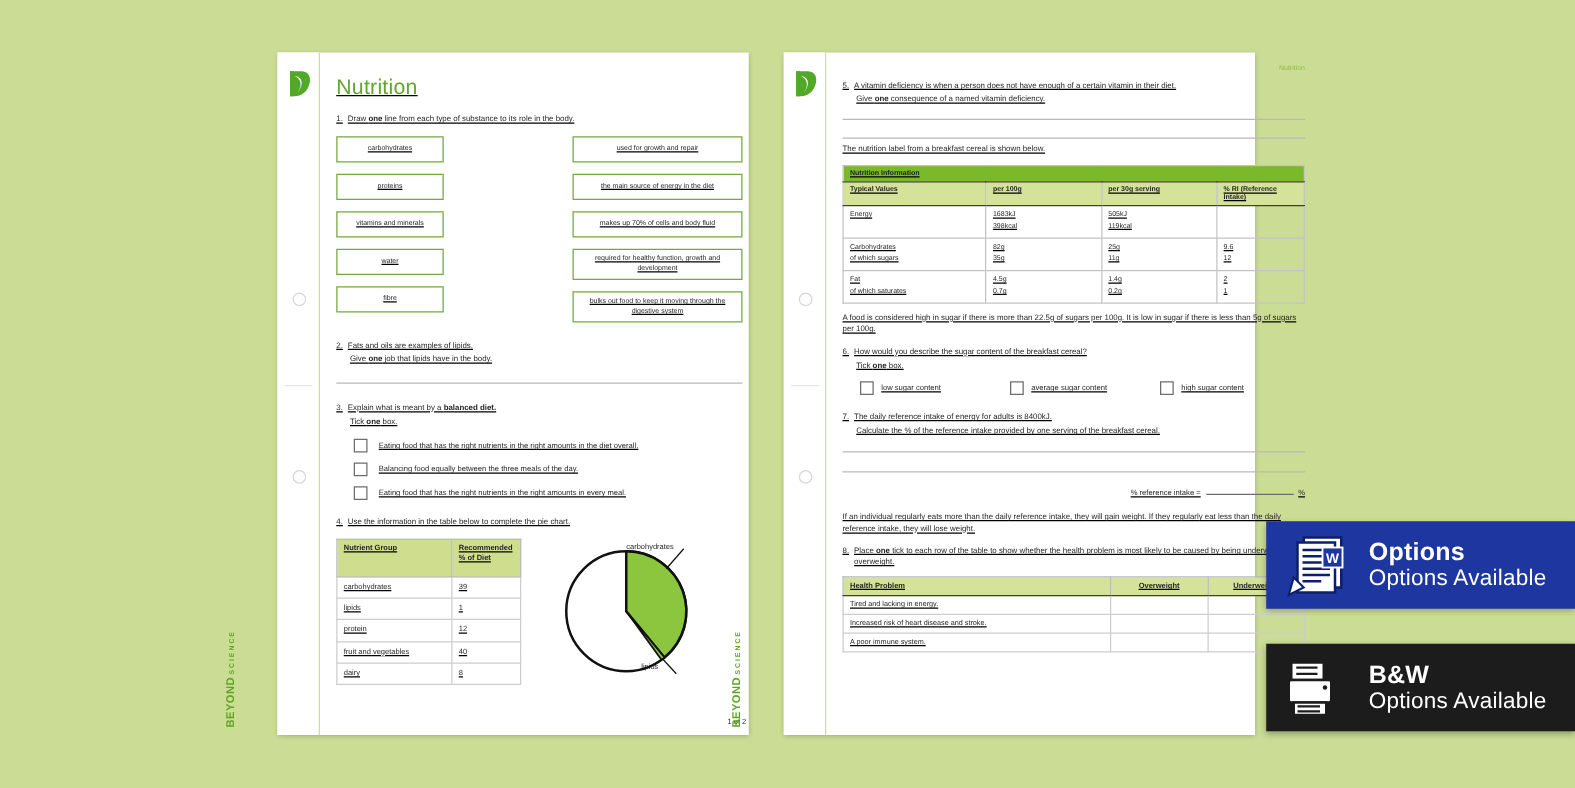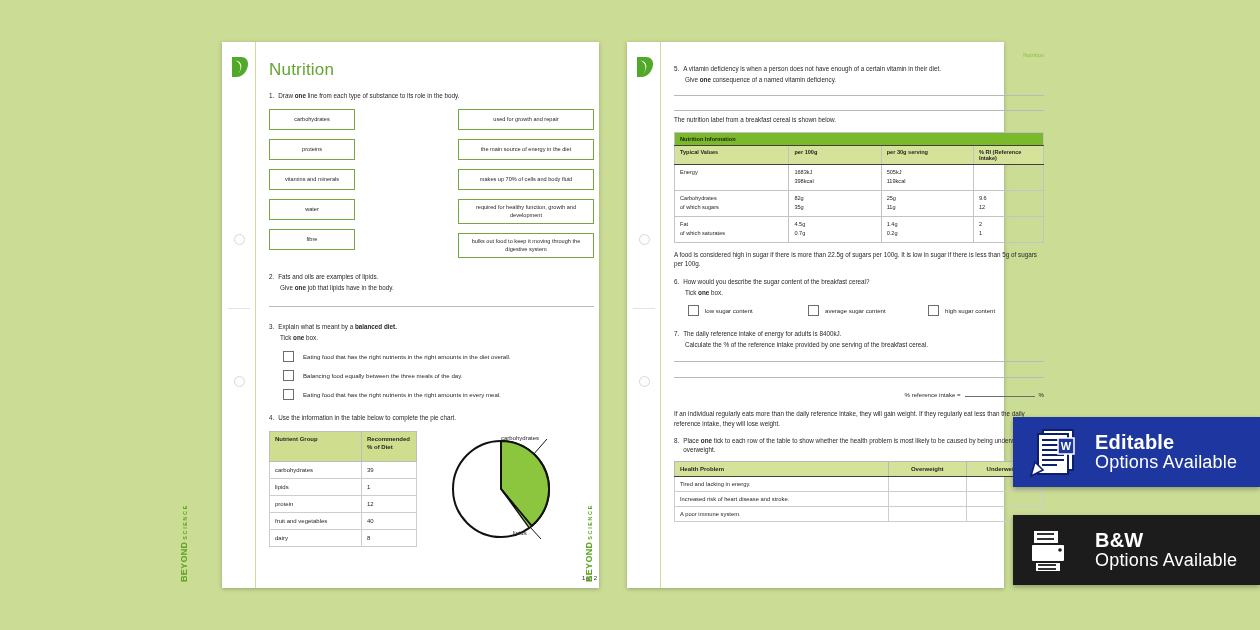--- a/index.html
+++ b/index.html
@@ -14,20 +14,21 @@
 
   
   .sheet {
     position:absolute;
     top:42px;
     width:377px;
     height:546px;
     background:#ffffff;
     box-shadow:0 1px 4px rgba(0,0,0,.25);
     display:flex;
+    text-decoration:underline;
   }
   #sheet-1 { left:222px; }
   #sheet-2 { left:627px; }
 
   .spine {
     width:34px;
     flex:0 0 34px;
     border-right:1px solid #cddd9a;
     position:relative;
     background:#fff;
@@ -518,21 +519,21 @@
       <line x1="13" y1="24" x2="35" y2="24"></line>
       <line x1="13" y1="29" x2="35" y2="29"></line>
       <line x1="13" y1="34" x2="35" y2="34"></line>
       <line x1="13" y1="39" x2="28" y2="39"></line>
     </g>
     <rect x="29" y="12" width="16" height="16" fill="#1d36a0" stroke="#fff" stroke-width="1.5"></rect>
     <text x="37" y="24" font-family="Liberation Sans, sans-serif" font-size="11" font-weight="bold" fill="#fff" text-anchor="middle">W</text>
     <path d="M6 36 L2 50 L14 44 Z" fill="#fff" stroke="#0d1f6b" stroke-width="1.6"></path>
   </svg>
   <div class="txt">
-    <div class="t1">Editable</div>
+    <div class="t1">Options</div>
     <div class="t2">Options Available</div>
   </div>
 </div>
 
 <div class="badge" id="badge-bw">
   <svg width="52" height="52" viewBox="0 0 52 52">
     <rect x="4" y="6" width="26" height="14" fill="#fff" stroke="#1c1c1c" stroke-width="2"></rect>
     <rect x="2" y="20" width="34" height="18" rx="2" fill="#fff" stroke="#1c1c1c" stroke-width="2"></rect>
     <rect x="6" y="38" width="26" height="10" fill="#fff" stroke="#1c1c1c" stroke-width="2"></rect>
     <g stroke="#1c1c1c" stroke-width="1.8">

